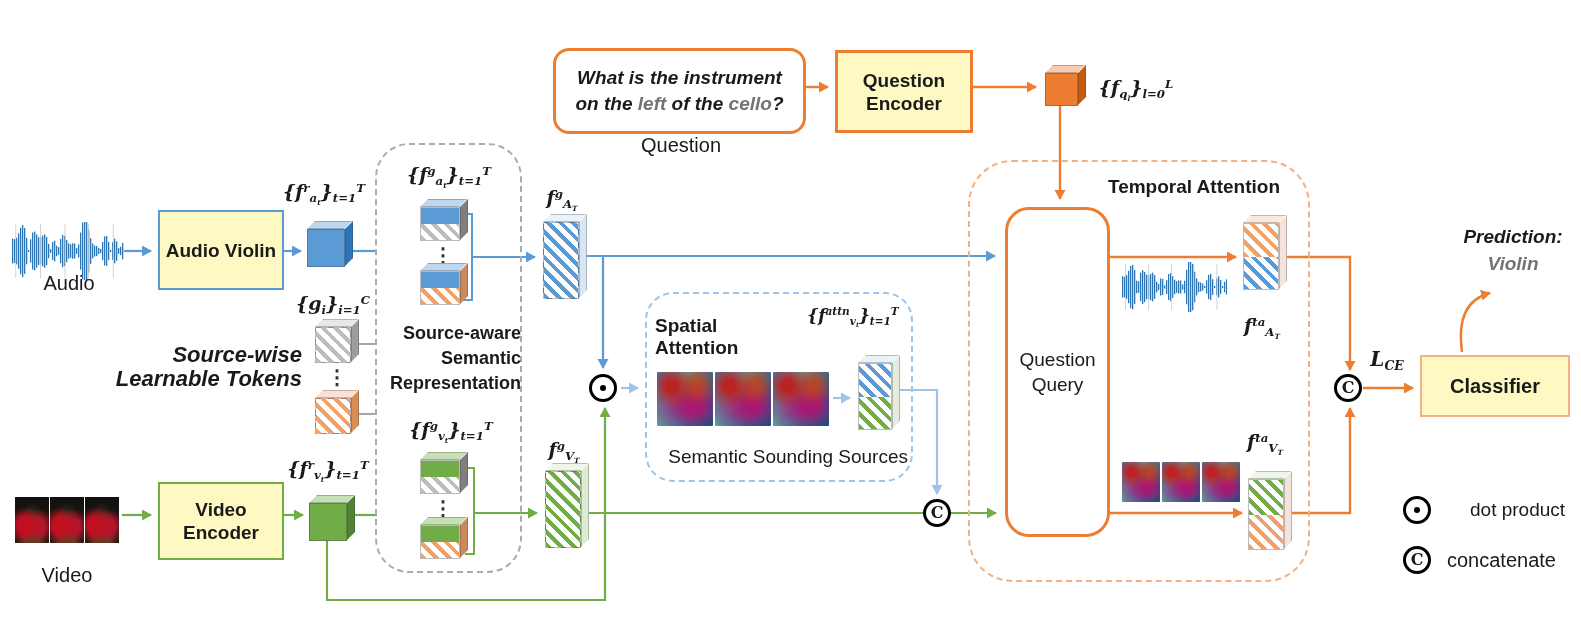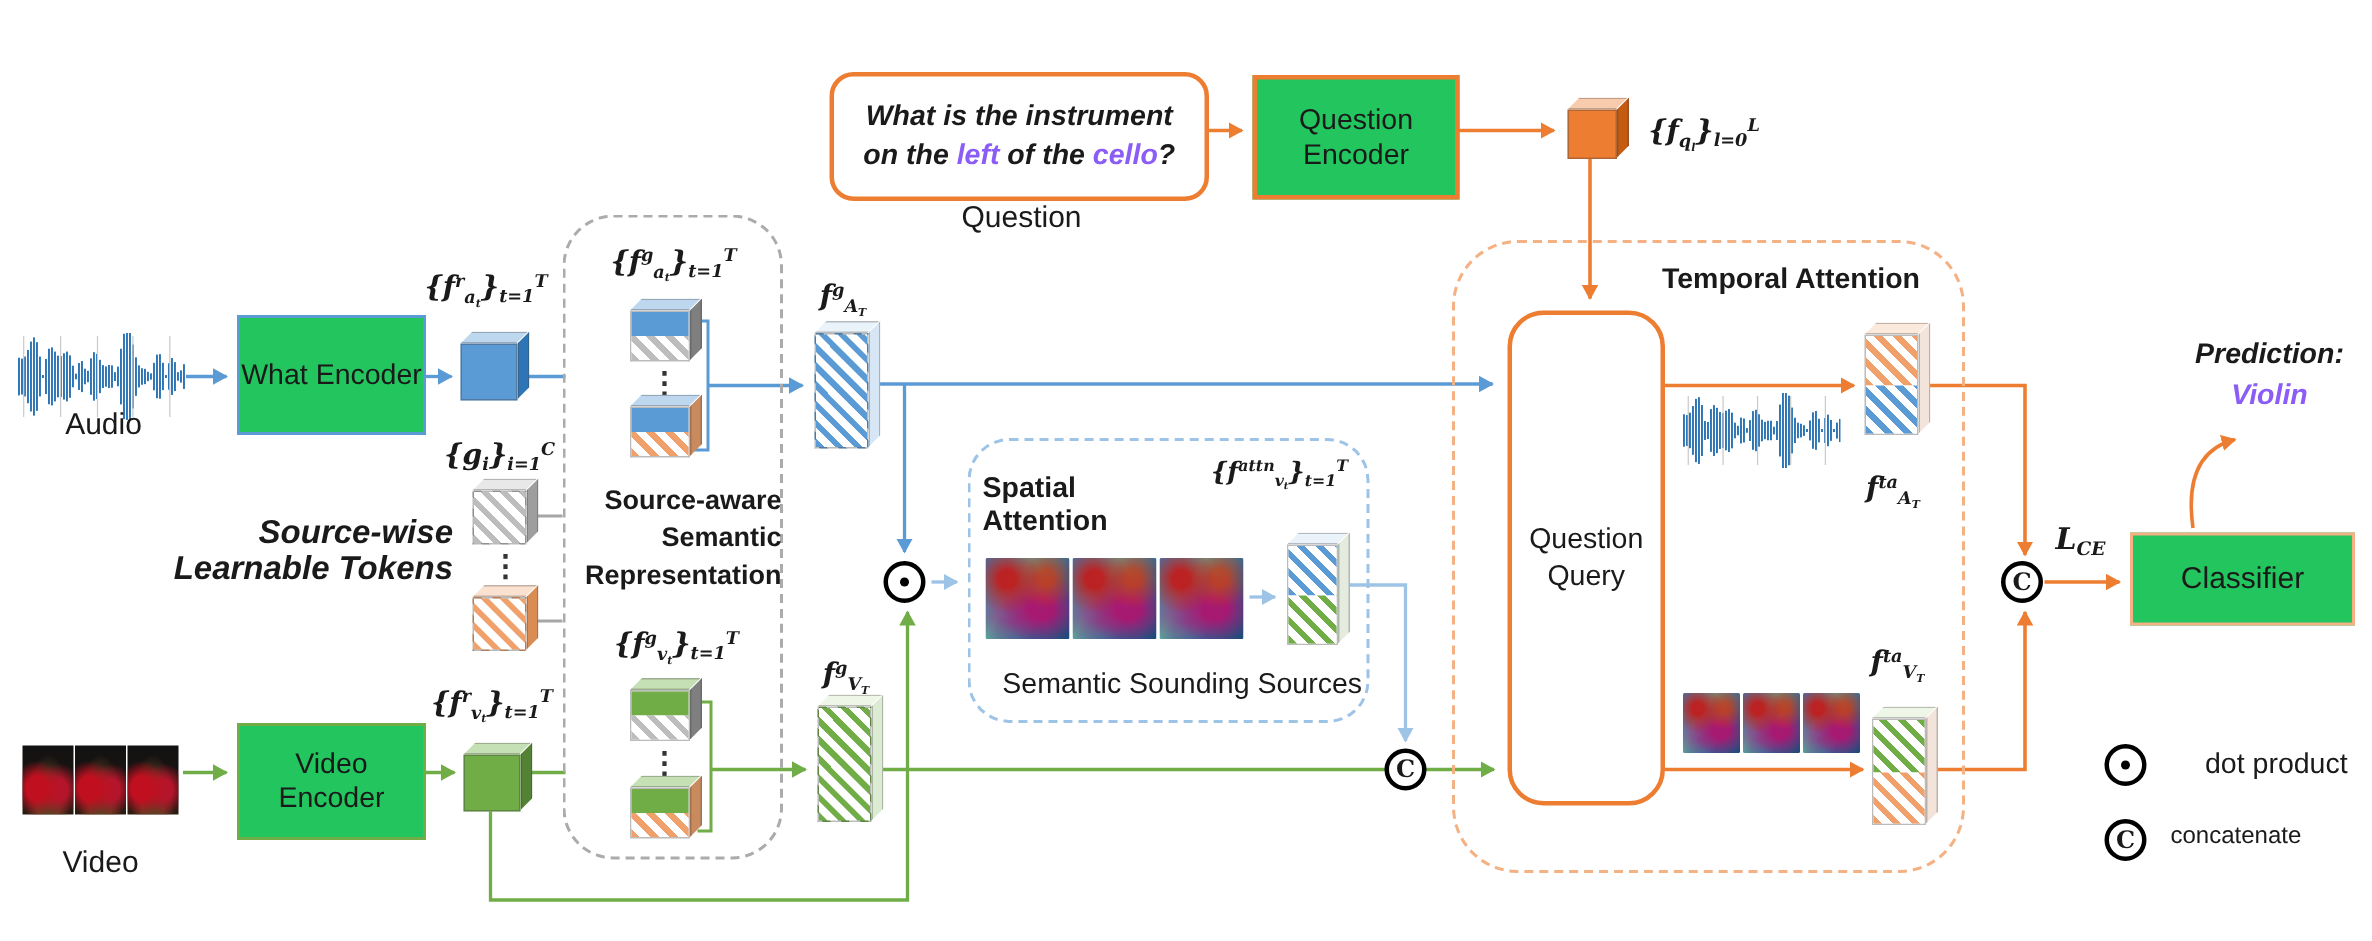--- a/index.html
+++ b/index.html
@@ -2,22 +2,22 @@
 <html><head>
 <meta charset="utf-8">
 <style>
   html,body{margin:0;padding:0;background:#fff;}
   #canvas{position:relative;width:1581px;height:627px;background:#fff;overflow:hidden;
           font-family:"Liberation Sans",sans-serif;color:#1a1a1a;}
   #wires{position:absolute;left:0;top:0;pointer-events:none;}
   .abs{position:absolute;}
   .lbl{font-size:19px;text-align:center;}
   .bold{font-weight:bold;text-align:right;}
-  .enc{position:absolute;background:#22c55e;display:flex;align-items:center;justify-content:center;
-       text-align:center;font-size:19px;line-height:23px;}
+  .enc{position:absolute;background:#fef9c3;display:flex;align-items:center;justify-content:center;
+       text-align:center;font-size:19px;line-height:23px;font-weight:bold;}
   .mathf{position:absolute;font:italic bold 19px "DejaVu Serif",serif;text-align:center;white-space:nowrap;}
   .mathf sup,.mathf sub{font-size:62%;font-style:italic;}
   .mathf sup{vertical-align:0.55em;}
   .mathf sub{vertical-align:-0.35em;}
   
   .cube{position:absolute;box-sizing:border-box;border:1px solid rgba(60,60,60,.35);}
   .cube::before{content:'';position:absolute;left:-1px;top:-9px;width:calc(100% + 9px);height:8px;
        background:var(--t);border:1px solid rgba(60,60,60,.3);box-sizing:border-box;
        clip-path:polygon(8px 0,100% 0,calc(100% - 8px) 100%,0 100%);}
   .cube::after{content:'';position:absolute;right:-9px;top:-9px;width:8px;height:calc(100% + 9px);
@@ -43,21 +43,21 @@
        linear-gradient(120deg,#3a76b0 0%,#5aa49a 35%,#2b5f95 70%,#1b4a77 100%);}
   .vf{background:
        radial-gradient(ellipse at 28% 62%, #c01020 0 20%, rgba(192,16,32,0) 46%),
        radial-gradient(ellipse at 72% 64%, #b5152a 0 16%, rgba(181,21,42,0) 42%),
        radial-gradient(ellipse at 50% 85%, rgba(140,90,50,.55) 0 30%, transparent 60%),
        linear-gradient(#121212 0%,#1c1410 70%,#2a1d12 100%);}
   .qq{position:absolute;box-sizing:border-box;border:3px solid #ed7d31;border-radius:24px;background:#fff;
       display:flex;flex-direction:column;align-items:center;justify-content:center;
       font-size:19px;line-height:25px;}
   .ital{font-style:italic;font-weight:bold;}
-  .hl{color:#8b5cf6;}
+  .hl{color:#737373;}
 </style>
 </head>
 <body>
 
 <div id="canvas">
 
   <svg id="wires" width="1581" height="627">
     <defs>
       <marker id="mb" markerUnits="userSpaceOnUse" markerWidth="12" markerHeight="12" refX="9" refY="5.5" orient="auto">
           <path d="M0,0 L10,5.5 L0,11 Z" fill="#5b9bd5"></path>
@@ -175,21 +175,21 @@
       <rect x="106" y="26.1" width="1.3" height="5.7" fill="#2e75b6"></rect>
       <rect x="108" y="24.9" width="1.3" height="8.2" fill="#2e75b6"></rect>
       <rect x="110" y="20.8" width="1.3" height="16.5" fill="#2e75b6"></rect>
       <rect x="3.4" y="2" width="0.8" height="54" fill="#c9c9c9"></rect>
       <rect x="28.0" y="2" width="0.8" height="54" fill="#c9c9c9"></rect>
       <rect x="52.6" y="2" width="0.8" height="54" fill="#c9c9c9"></rect>
       <rect x="76.2" y="2" width="0.8" height="54" fill="#c9c9c9"></rect>
       <rect x="100.8" y="2" width="0.8" height="54" fill="#c9c9c9"></rect>
     </svg>
   <div class="abs lbl" style="left:14px;top:272px;width:110px;font-size:20px;">Audio</div>
-  <div class="enc" style="left:158px;top:210px;width:122px;height:76px;border:2.5px solid #5b9bd5;">What Encoder</div>
+  <div class="enc" style="left:158px;top:210px;width:122px;height:76px;border:2.5px solid #5b9bd5;">Audio Violin</div>
   <div class="cube" style="left:307px;top:229px;width:38px;height:38px;background:#5b9bd5;--t:#bdd7ee;--s:#2e75b6;"></div>
   <div class="mathf" style="left:278px;top:180px;width:92px;">{f<sup>r</sup><sub>a<sub>t</sub></sub>}<sub>t=1</sub><sup>T</sup></div>
 
   <div class="mathf" style="left:296px;top:292px;width:70px;">{g<sub>i</sub>}<sub>i=1</sub><sup>C</sup></div>
   <div class="cube st-gray" style="left:315px;top:327px;width:36px;height:36px;--t:#e8e8e8;--s:#9e9e9e;"></div>
   <div class="vdots" style="left:327px;top:365px;">⋮</div>
   <div class="cube st-orange" style="left:315px;top:398px;width:36px;height:36px;--t:#fbe2d0;--s:#d98c53;"></div>
   <div class="abs lbl bold" style="left:112px;top:343px;width:190px;font-size:22px;line-height:24px;font-style:italic;">
     <div>Source-wise</div>
     <div>Learnable Tokens</div>
@@ -344,15 +344,15 @@
   <div class="mathf" style="left:1366px;top:347px;width:42px;font-size:20px;">L<sub>CE</sub></div>
   <div class="enc" style="left:1420px;top:355px;width:146px;height:58px;border:2.5px solid #f4b183;font-size:20px;">Classifier</div>
   <div class="abs lbl ital" style="left:1456px;top:226px;width:114px;font-size:19px;">Prediction:</div>
   <div class="abs lbl ital hl" style="left:1456px;top:253px;width:114px;font-size:19px;">Violin</div>
 
   <div class="opc dot" style="left:1403px;top:496px;"></div>
   <div class="abs" style="left:1447px;top:499px;font-size:19px;margin-left:23px;">dot product</div>
   <div class="opc" style="left:1403px;top:546px;">
     <span class="cletter">C</span>
     </div>
-  <div class="abs" style="left:1447px;top:549px;font-size:16px;">concatenate</div>
+  <div class="abs" style="left:1447px;top:549px;font-size:20px;">concatenate</div>
 
 </div>
 
 </body></html>

